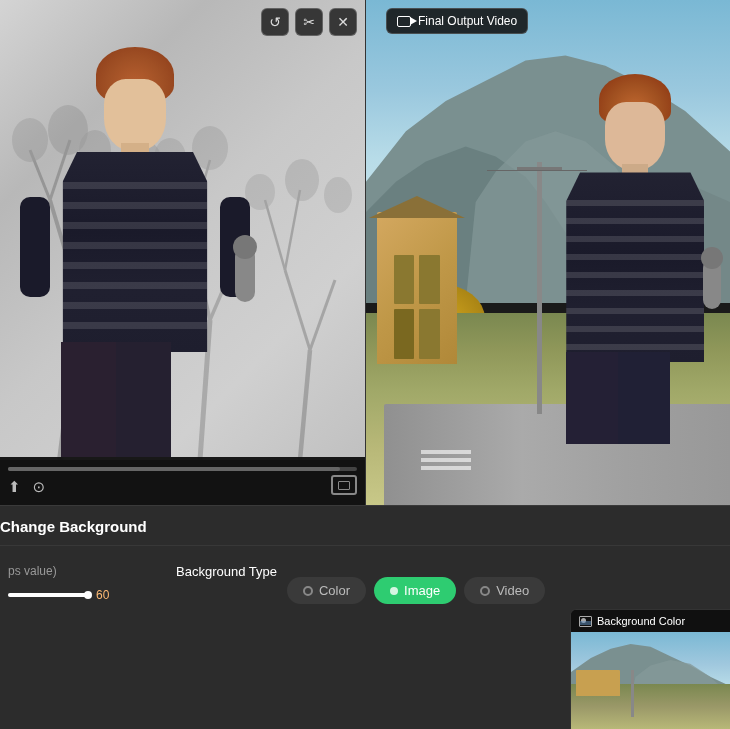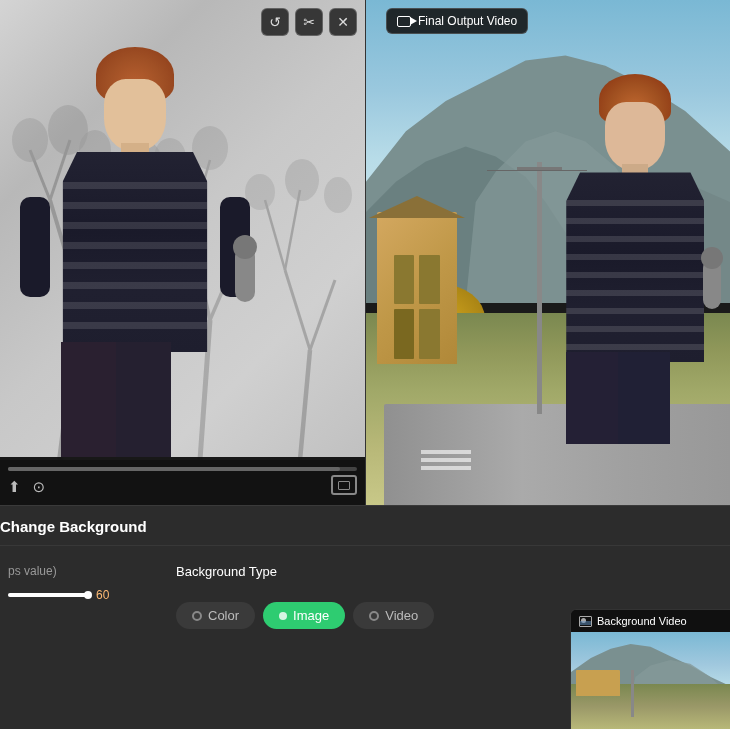--- a/index.html
+++ b/index.html
@@ -212,21 +212,21 @@
         <div style="color:#999; font-size:12px;">ps value)</div>
         <div style="display:flex; align-items:center; gap:8px;">
           <div style="width:80px; height:4px; background:#555; border-radius:2px; position:relative;">
             <div style="height:100%; width:100%; background:#fff; border-radius:2px;"></div>
             <div style="position:absolute; right:-4px; top:50%; transform:translateY(-50%); width:8px; height:8px; background:#fff; border-radius:50%;"></div>
           </div>
           <span style="color:#fdba74; font-size:12px;">60</span>
         </div>
       </div>
 
-      <div style="display:flex; flex-direction:column; gap:10px; margin-left:28px;">
+      <div style="display:flex; flex-direction:row; gap:10px; margin-left:28px;">
         <div style="color:#fff; font-size:13px; font-weight:500;">Background Type</div>
         <div style="display:flex; gap:8px; align-items:flex-start;margin-top:13px;">
 
           <div style="display:flex; align-items:center; gap:6px; padding:6px 16px; border-radius:20px; background:#3a3a3a; cursor:pointer;">
             <div style="width:10px; height:10px; border-radius:50%; border:2px solid #888;"></div>
             <span style="color:#bbb; font-size:13px; font-weight:500;">Color</span>
           </div>
 
           <div style="display:flex; align-items:center; gap:6px; padding:6px 16px; border-radius:20px; background:#2ecc71; cursor:pointer;">
             <div style="width:8px; height:8px; border-radius:50%; background:rgba(255,255,255,0.8);"></div>
@@ -242,21 +242,21 @@
 
     </div>
 
     <div style="position:absolute; right:0; bottom:0; width:160px; height:120px; background:#1a1a1a; border-radius:6px 0 0 0; overflow:hidden; border-left:1px solid #333; border-top:1px solid #333;">
 
       <div style="position:absolute; top:0; left:0; right:0; padding:5px 8px; background:rgba(15,15,15,0.92); color:#fff; font-size:11px; font-weight:500; display:flex; align-items:center; gap:5px; z-index:2;">
         <div style="width:13px; height:11px; border:1.5px solid #aaa; border-radius:1px; position:relative; display:flex; align-items:center; justify-content:center;">
           <div style="width:5px; height:5px; border-radius:50%; background:#aaa; position:absolute; top:1px; left:1px;"></div>
           <div style="position:absolute; bottom:1px; left:0; right:0; height:4px; background:rgba(100,150,200,0.5);"></div>
         </div>
-        <span>Background Video</span>
+        <span>Background Color</span>
       </div>
 
       <div style="position:absolute; top:0; left:0; right:0; bottom:0; cursor:pointer;">
 
         <div style="position:absolute; top:22px; left:0; right:0; height:45%; background:linear-gradient(180deg,#7ab8d4 0%,#a0c8de 60%,#b8dce8 100%);"></div>
 
         <svg style="position:absolute; top:20px; left:0; width:100%; height:55%;" viewBox="0 0 160 70" preserveAspectRatio="none" xmlns="http://www.w3.org/2000/svg">
           <polygon points="0,70 0,45 20,30 40,20 60,15 80,18 100,28 120,38 140,50 160,60 160,70" fill="#7a9090"></polygon>
           <polygon points="60,70 65,50 80,38 100,32 120,36 140,50 160,70" fill="#859898" opacity="0.8"></polygon>
         </svg>

